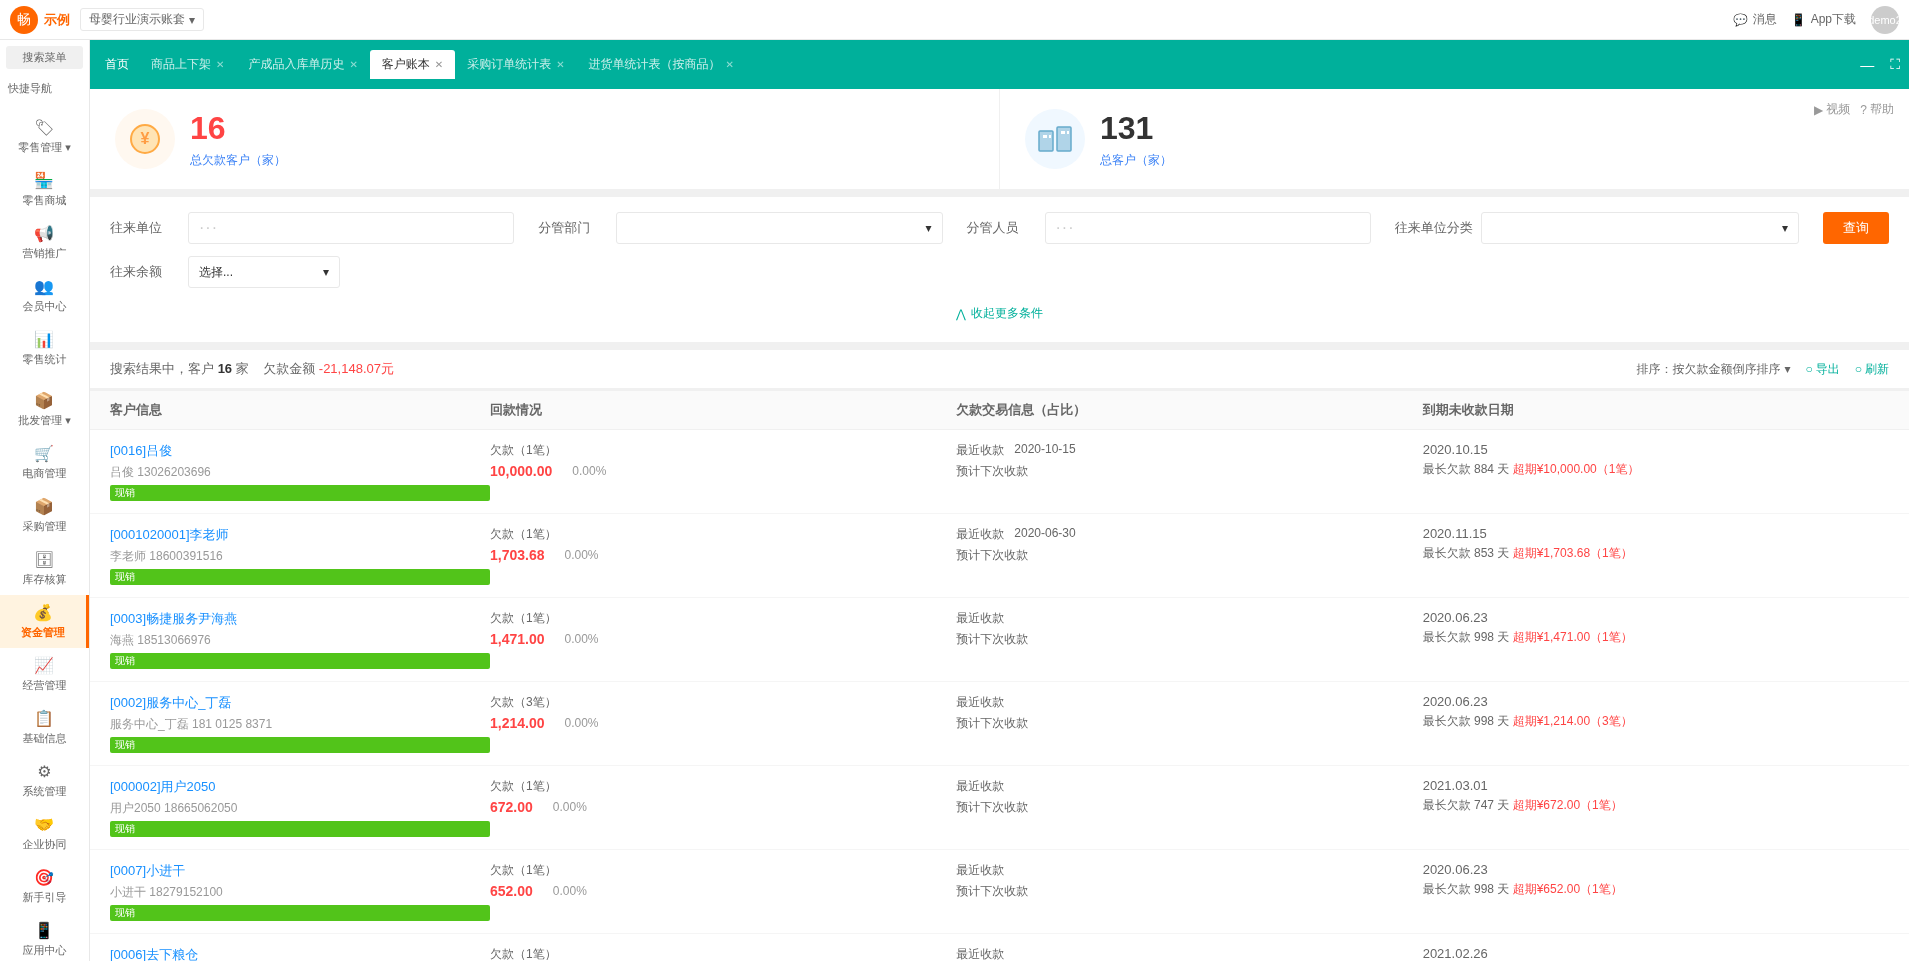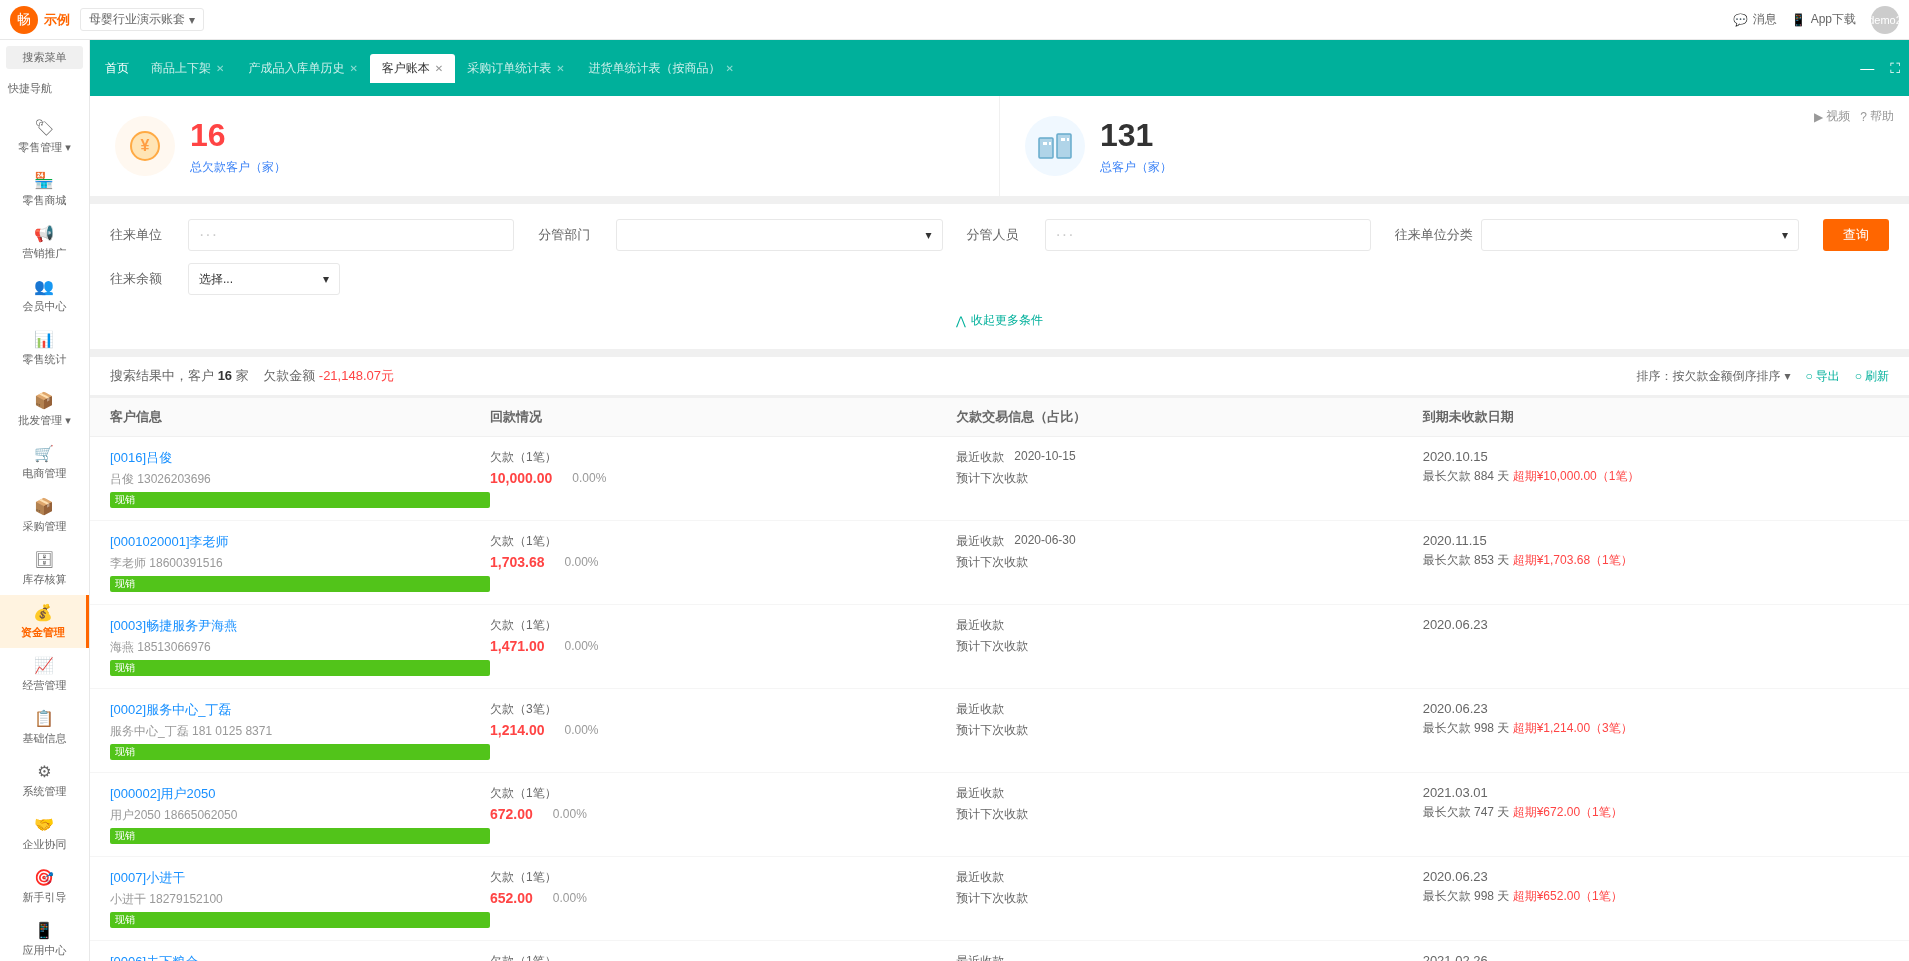--- a/index.html
+++ b/index.html
@@ -24,21 +24,21 @@
     .sidebar-item { display: flex; flex-direction: column; align-items: center; padding: 8px 4px; cursor: pointer; color: #666; font-size: 11px; gap: 3px; }
     .sidebar-item.active { background: #fff3e0; color: #ff6600; font-weight: bold; border-right: 3px solid #ff6600; }
     .sidebar-item .icon { font-size: 16px; }
     .search-menu { background: #f0f0f0; border-radius: 3px; padding: 4px 8px; font-size: 11px; color: #666; cursor: pointer; margin: 6px 6px; text-align: center; }
     .quick-nav { padding: 6px 8px; font-size: 11px; color: #666; cursor: pointer; }
 
     
     .content-area { flex: 1; display: flex; flex-direction: column; overflow: hidden; }
 
     
-    .tab-bar { display: flex; background: #00b09b; align-items: center; height: 56px; padding: 14px 5px; overflow-x: auto; }
+    .tab-bar { display: flex; background: #00b09b; align-items: center; height: 49px; padding: 14px 5px; overflow-x: auto; }
     .tab-bar::-webkit-scrollbar { display: none; }
     .tab { display: flex; align-items: center; gap: 5px; padding: 6px 12px; cursor: pointer; color: rgba(255,255,255,0.8); font-size: 12px; white-space: nowrap; border-radius: 3px 3px 0 0; }
     .tab.active { background: #fff; color: #333; }
     .tab-close { font-size: 10px; opacity: 0.7; }
     .tab-home { color: #fff; padding: 6px 10px; font-size: 12px; cursor: pointer; }
     .tab-bar-right { margin-left: auto; display: flex; align-items: center; gap: 8px; }
     .tab-bar-action { color: #fff; font-size: 14px; cursor: pointer; padding: 2px 4px; }
 
     
     .page-content { flex: 1; overflow-y: auto; background: #f0f0f0; }
@@ -436,20 +436,21 @@
       <div class="recovery-row">
         <span>最近收款</span>
         <span></span>
       </div>
       <div class="recovery-row">
         <span>预计下次收款</span>
       </div>
     </div>
     <div class="overdue-info">
       <span class="overdue-date">2020.06.23</span>
+      <span class="overdue-detail">最长欠款 998 天 <span class="overdue-link">超期¥1,471.00（1笔）</span></span>
     </div>
   </div>
               <div class="table-row">
     <div class="customer-info">
       <span class="customer-name">[0002]服务中心_丁磊</span>
       <span class="customer-contact">服务中心_丁磊 181 0125 8371</span>
       <span class="customer-tag">现销</span>
     </div>
     <div class="debt-info">
       <span class="debt-count">欠款（3笔）</span>

